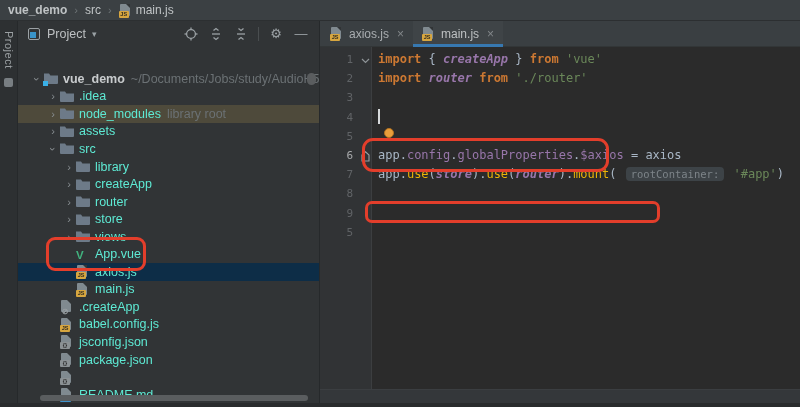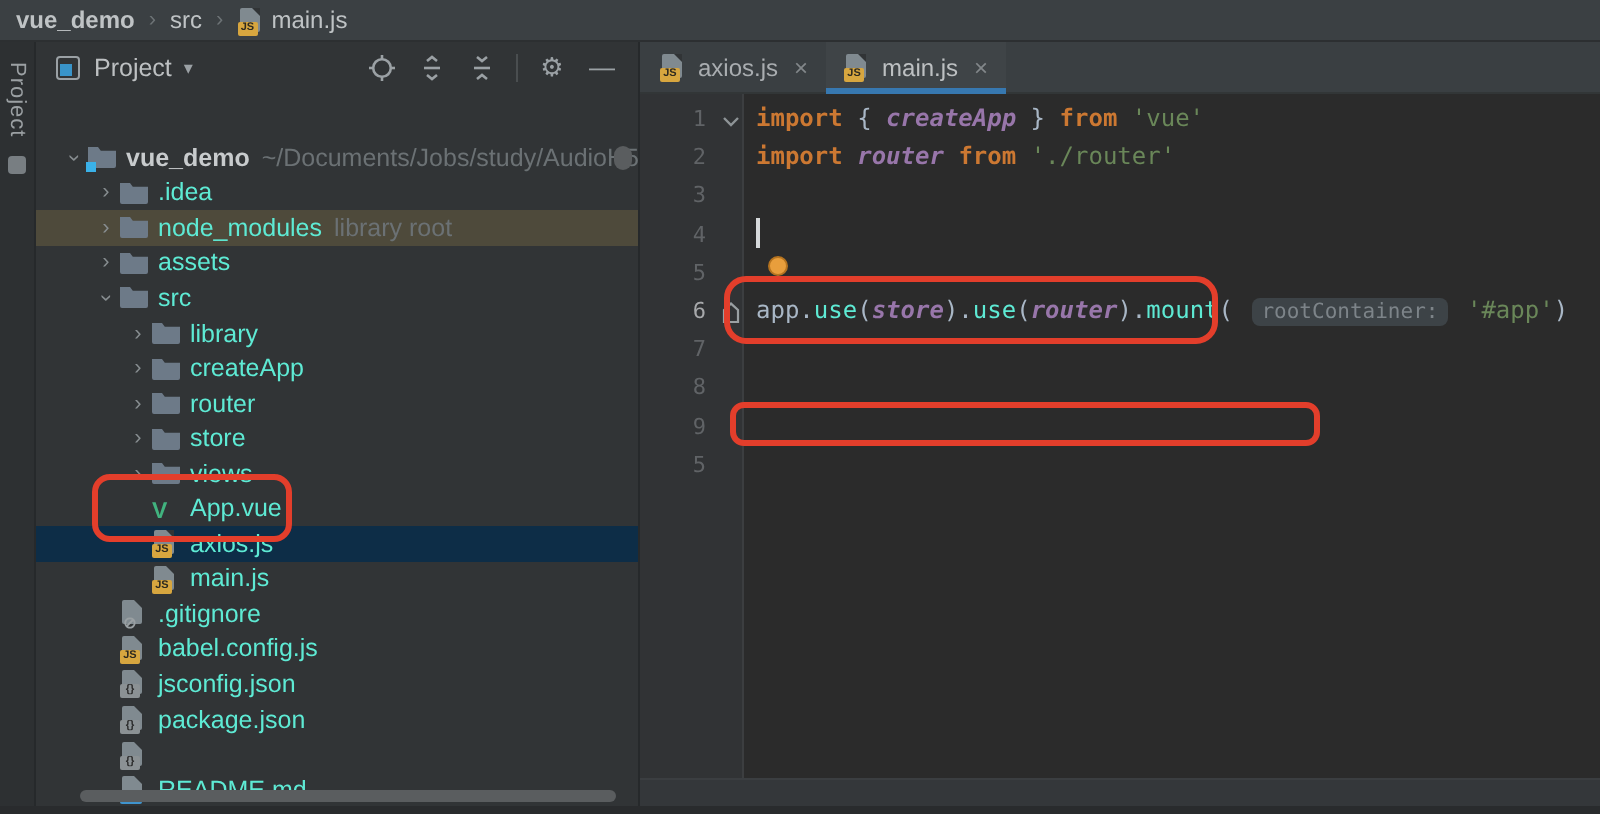--- a/index.html
+++ b/index.html
@@ -74,21 +74,21 @@
   #code-wrap { flex:1; position:relative; overflow:hidden; font-family:"DejaVu Sans Mono", monospace; }
   #gutter { position:absolute; left:0; top:0; bottom:0; width:52px; background:#313335; border-right:1px solid #3c3e40; padding-top:3px; }
   .lnum { height:19.2px; line-height:19.2px; text-align:right; padding-right:18px; font-size:11px; color:#606366; }
   .lnum.cur { color:#a7a9ab; }
   #code { position:absolute; left:53px; top:0; right:0; padding:3px 0 0 5px; }
   .cline { height:19.2px; line-height:19.2px; font-size:12px; white-space:pre; color:#a9b7c6; }
   .tk-kw { color:#cc7832; font-weight:bold; }
   .tk-str { color:#6a8759; }
   .tk-imp { color:#9876aa; font-style:italic; font-weight:bold; }
   .tk-field { color:#9876aa; }
-  .tk-fn { color:#5eead4; }
+  .tk-fn { color:#eab308; }
   .tk-plain { color:#a9b7c6; }
   .tk-inlay { background:#3d4347; color:#7d8489; border-radius:4px; padding:1px 5px; font-size:10.5px; margin:0 2px; }
   .sel { background:#1d4a6e; }
   .caret { display:inline-block; width:2px; height:15px; background:#d6d9db; vertical-align:text-bottom; }
 
   .fold-mark { position:absolute; color:#8e9497; }
 
   #editor-footer { height:18px; background:#34373a; border-top:1px solid #3b3e41; }
   #bottom-line { position:absolute; left:0; bottom:0; width:800px; height:4px; background:#292b2d; }
 
@@ -285,21 +285,21 @@
           <span class="tlabel">main.js</span>
         </div>
         <div class="trow" style="padding-left: 28px;">
           <span class="chev"></span>
           <span class="ticon">
             <span class="fico">
               <span class="page"></span>
               <span class="badge git">⊘</span>
             </span>
           </span>
-          <span class="tlabel">.gitignore</span>
+          <span class="tlabel">.createApp</span>
         </div>
         <div class="trow" style="padding-left: 28px;">
           <span class="chev"></span>
           <span class="ticon">
             <span class="fico">
               <span class="page"></span>
               <span class="badge">JS</span>
             </span>
           </span>
           <span class="tlabel">babel.config.js</span>
@@ -394,20 +394,21 @@
         </svg>
       <svg class="fold-mark" style="left:41px; top:104px;" width="9" height="11" viewBox="0 0 9 11">
           <polygon points="1,4 4.5,0.8 8,4 8,10 1,10" fill="none" stroke="#9aa0a3" stroke-width="1.1"></polygon>
         </svg>
       <div id="code">
           <div class="cline"><span class="tk-kw">import</span><span class="tk-plain"> { </span><span class="tk-imp">createApp</span><span class="tk-plain"> } </span><span class="tk-kw">from</span><span class="tk-plain"> </span><span class="tk-str">'vue'</span></div>
           <div class="cline"><span class="tk-kw">import</span><span class="tk-plain"> </span><span class="tk-imp">router</span><span class="tk-plain"> </span><span class="tk-kw">from</span><span class="tk-plain"> </span><span class="tk-str">'./router'</span></div>
           <div class="cline"></div>
           <div class="cline"><span class="caret"></span></div>
           <div class="cline"></div>
+          <div class="cline"><span class="tk-plain">app</span><span class="tk-plain">.</span><span class="tk-field">config</span><span class="tk-plain">.</span><span class="tk-field">globalProperties</span><span class="tk-plain">.</span><span class="tk-field">$axios</span><span class="tk-plain"> = axios</span></div>
           <div class="cline"><span class="tk-plain">app.</span><span class="tk-fn">use</span><span class="tk-plain">(</span><span class="tk-imp">store</span><span class="tk-plain">).</span><span class="tk-fn">use</span><span class="tk-plain">(</span><span class="tk-imp">router</span><span class="tk-plain">).</span><span class="tk-fn">mount</span><span class="tk-plain">( </span><span class="tk-inlay">rootContainer:</span><span class="tk-plain"> </span><span class="tk-str">'#app'</span><span class="tk-plain">)</span></div>
         </div>
     </div>
     <div id="editor-footer"></div>
   </div>
 </div>
 
 <div id="bottom-line"></div>
 
 <div class="ann" style="left:46px; top:237px; width:100px; height:34px;"></div>

